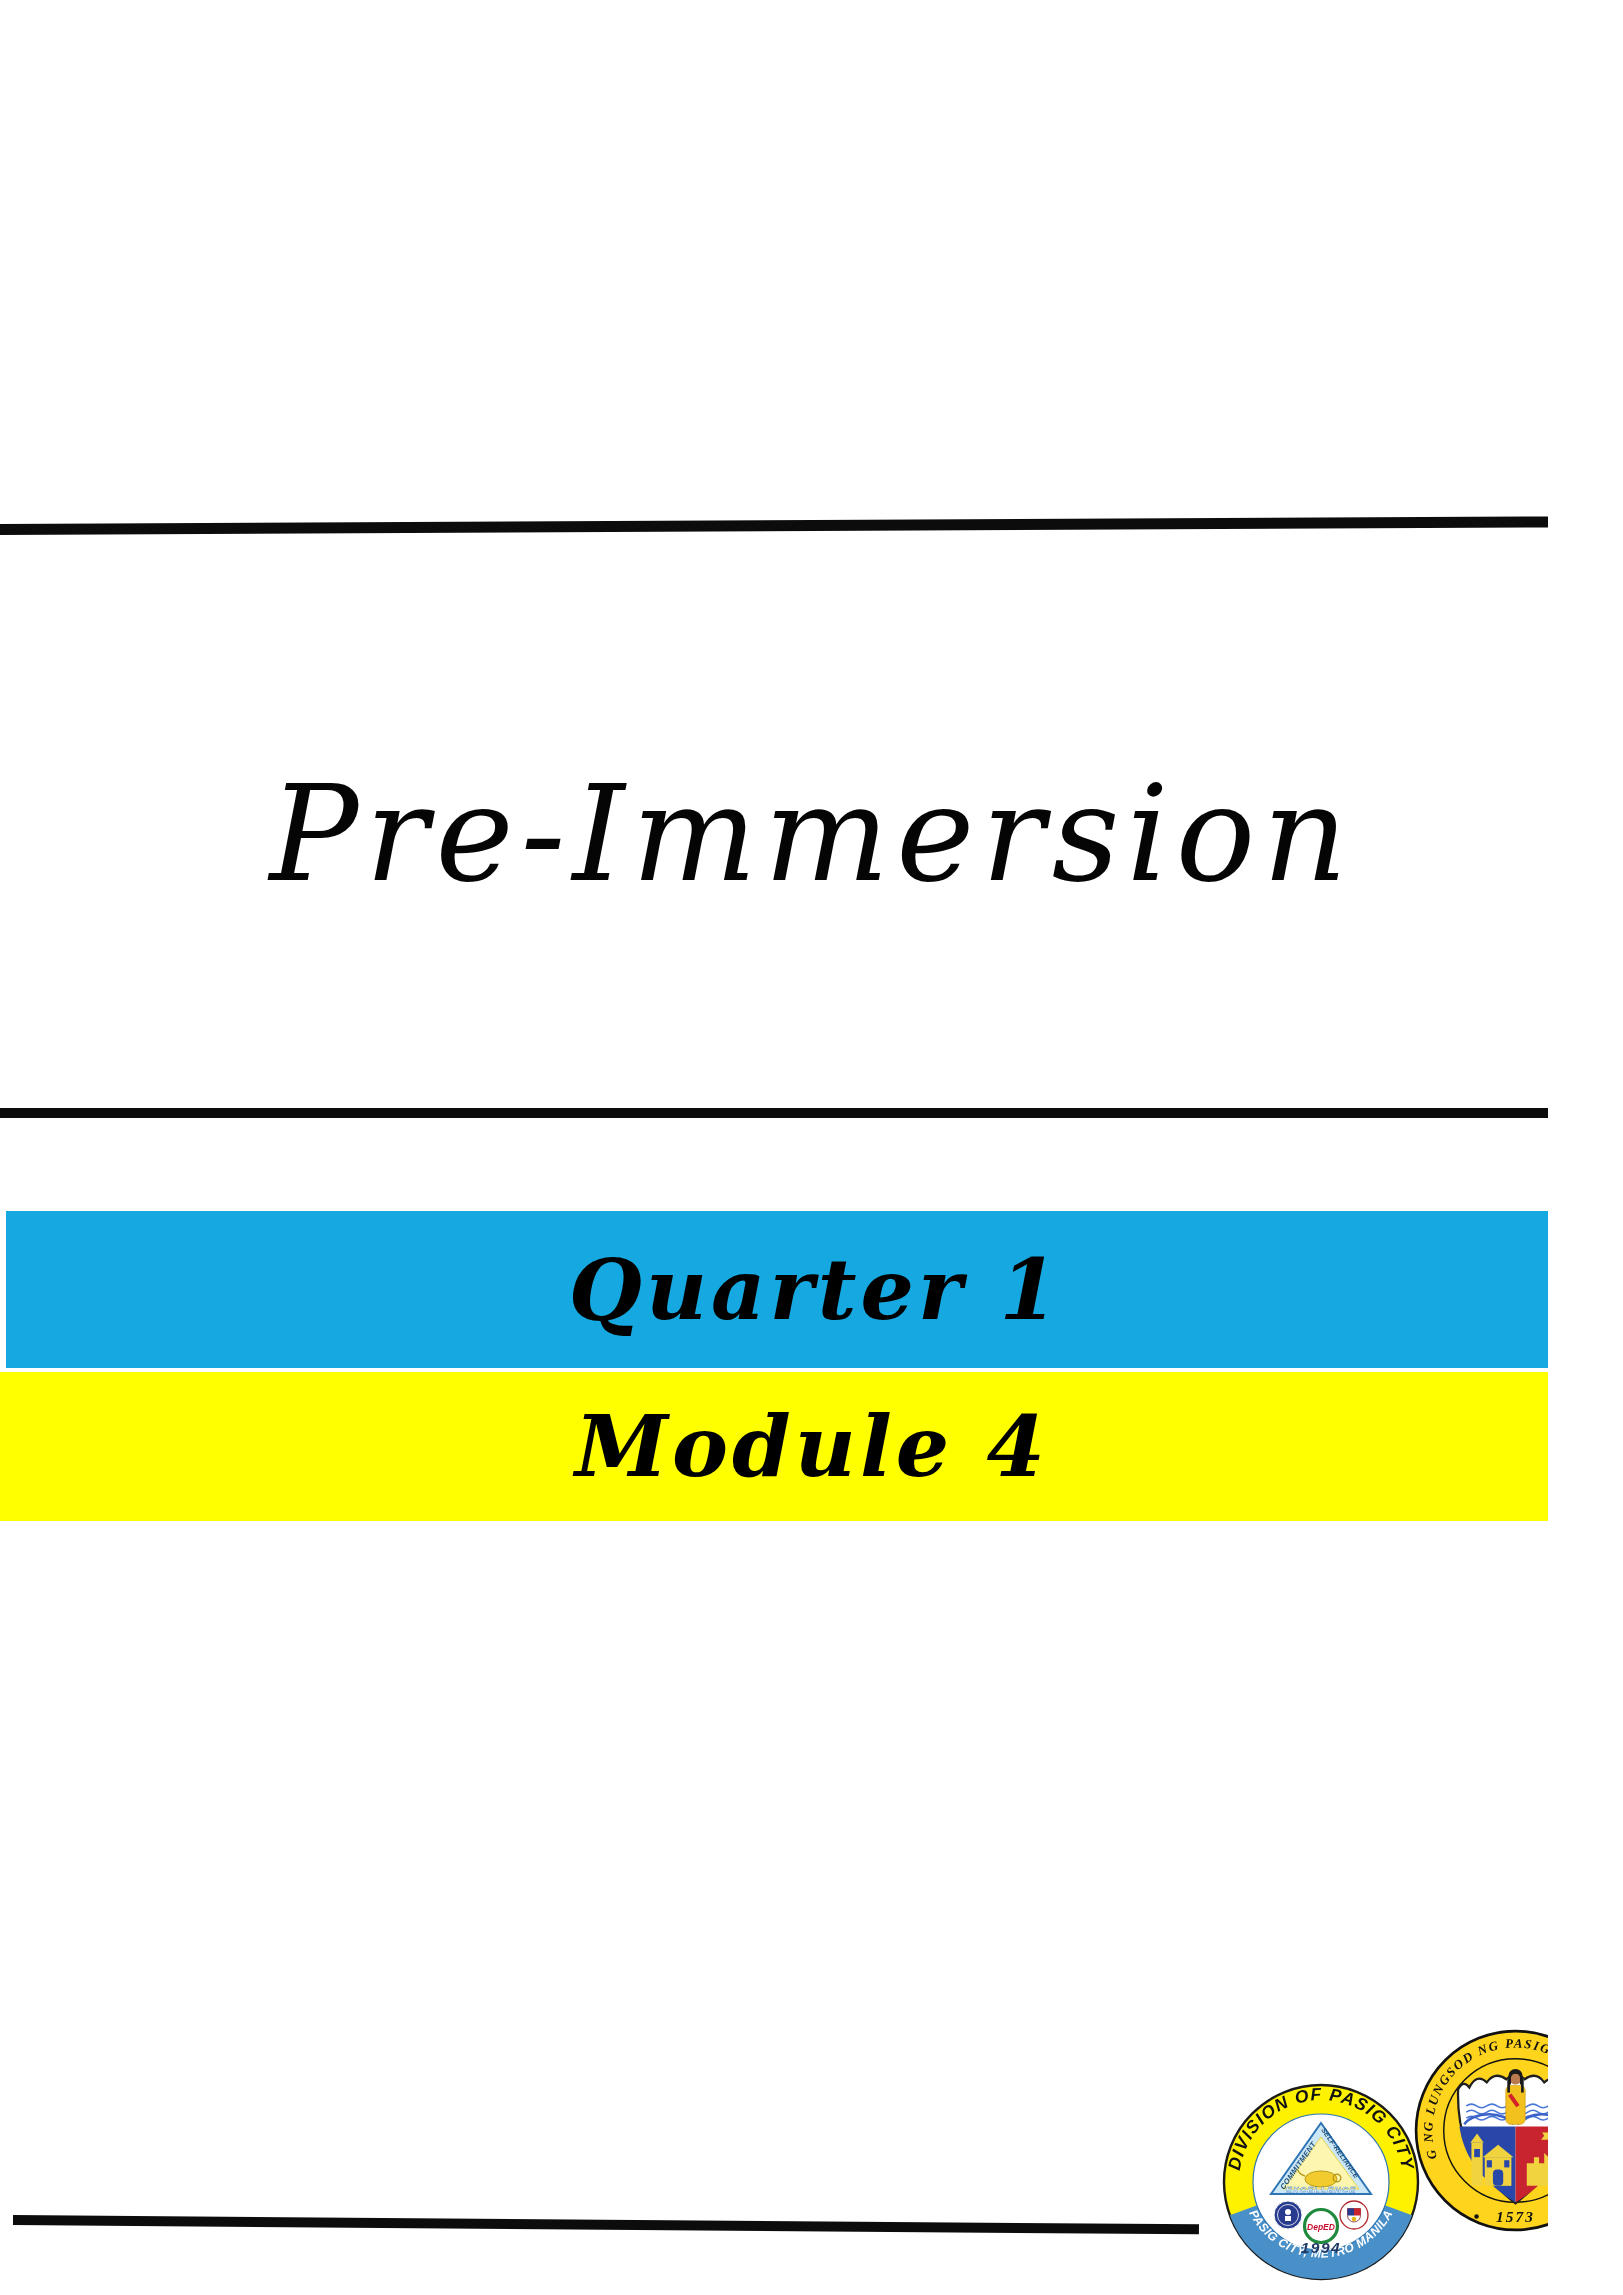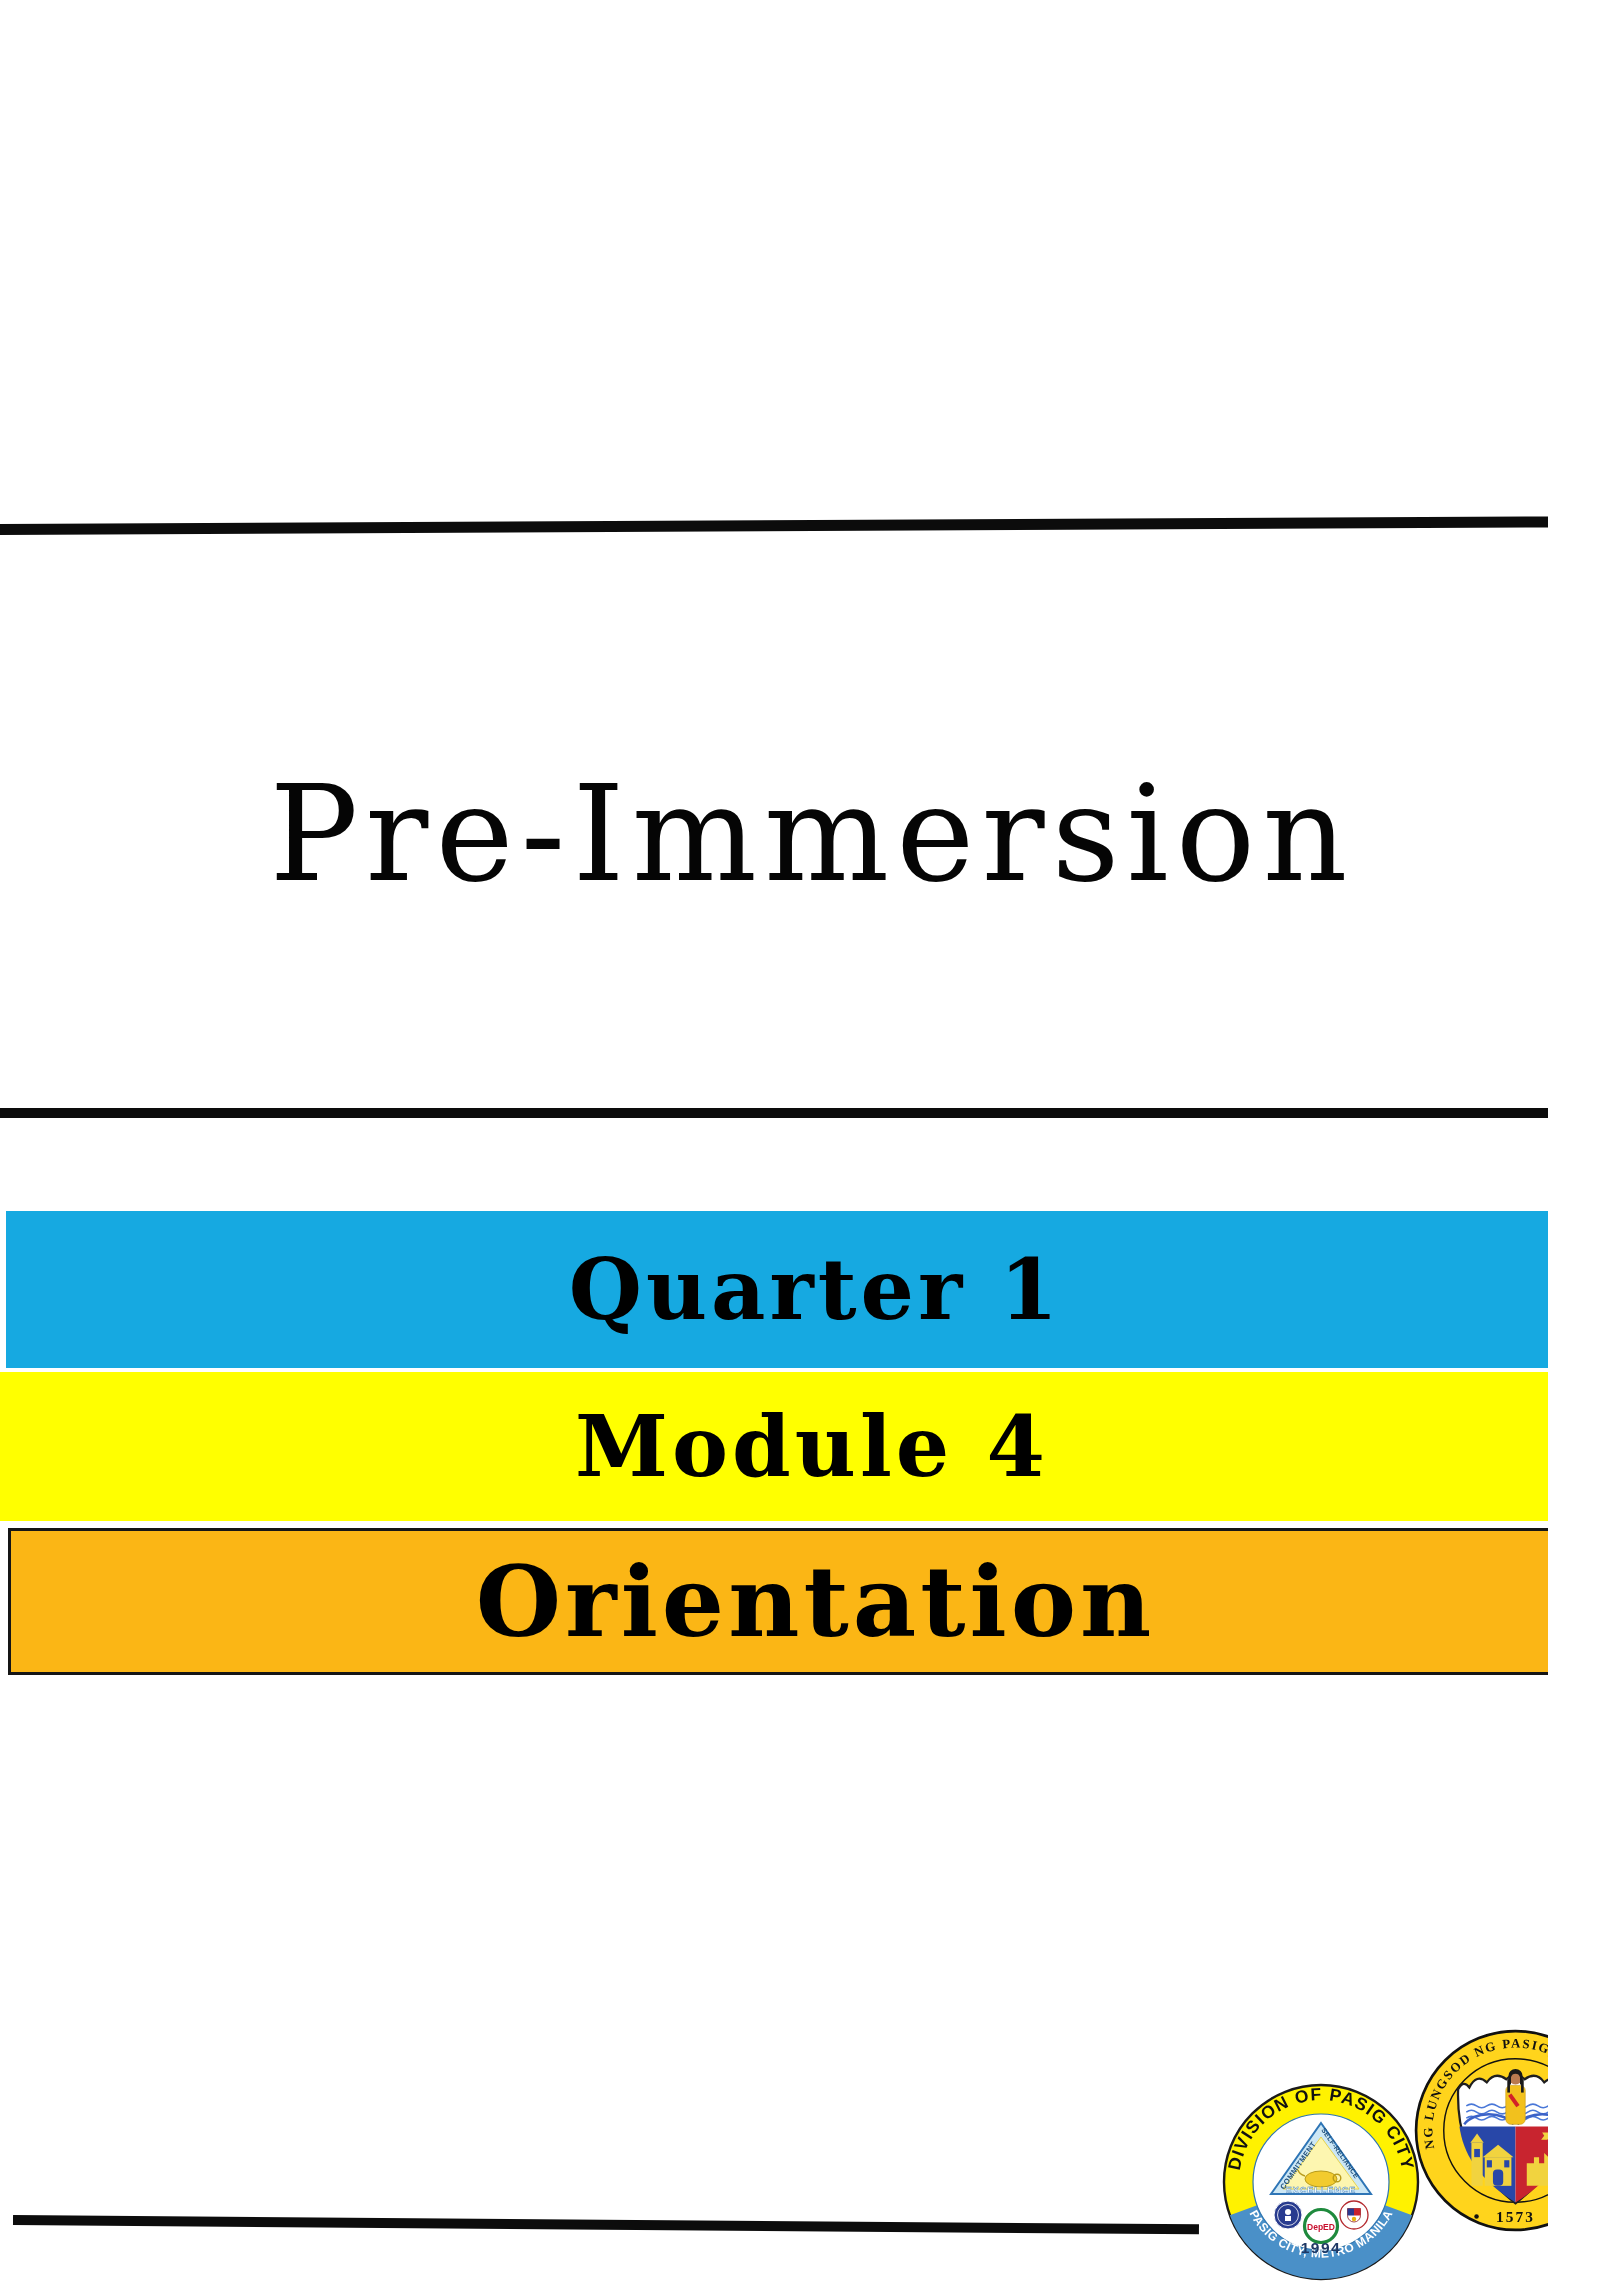--- a/index.html
+++ b/index.html
@@ -2,20 +2,21 @@
 <html style="font-size:12.7px"><head>
 <meta charset="utf-8">
 <style>
   html,body{margin:0;padding:0;background:#ffffff;}
   .page{
     position:relative;
     width:1548px;height:2295px;
     background:#ffffff;
     overflow:hidden;
     font-family:"DejaVu Serif","Liberation Serif",serif;
+    font-style:italic;
   }
   .rule{position:absolute;background:#0c0c0c;}
   .rule-top{left:-3.2px;top:520px;width:1630px;height:11px;transform:rotate(-0.28deg);}
   .rule-mid{left:0;top:1108px;width:1624px;height:9.5px;}
   .rule-bottom{left:12.7px;top:2215px;width:1186px;height:10.3px;transform:rotate(0.45deg);transform-origin:left center;}
   .title{
     position:absolute;left:0;top:768px;width:1624px;
     text-align:center;
     font-size:132px;line-height:1.0;
     letter-spacing:7.1px;
@@ -61,23 +62,20 @@
   <div class="rule rule-mid"></div>
 
   <div class="bar bar-quarter">
     <span>Quarter 1</span>
   </div>
 
   <div class="bar bar-module">
     <span>Module 4</span>
   </div>
 
-  <div class="bar bar-orientation">
-    <span>Orientation</span>
-  </div>
 
   <div class="rule rule-bottom"></div>
 
   <svg class="seal seal-city" viewBox="0 0 200 200">
     <circle cx="100" cy="100" r="97" fill="#FFD41C" stroke="#111" stroke-width="2.6"></circle>
     <circle cx="100" cy="100" r="70" fill="#FFD41C" stroke="#111" stroke-width="1.4"></circle>
     <path id="cityRing" d="M 23.4 126.4 A 81 81 0 1 1 176.6 126.4" fill="none"></path>
     <text class="sertext" font-size="12.6" font-weight="bold" fill="#111" letter-spacing="1.6">
       <textPath href="#cityRing" startOffset="50%" text-anchor="middle">SAGISAG NG LUNGSOD NG PASIG, KALAKHANG MAYNILA</textPath>
     </text>

